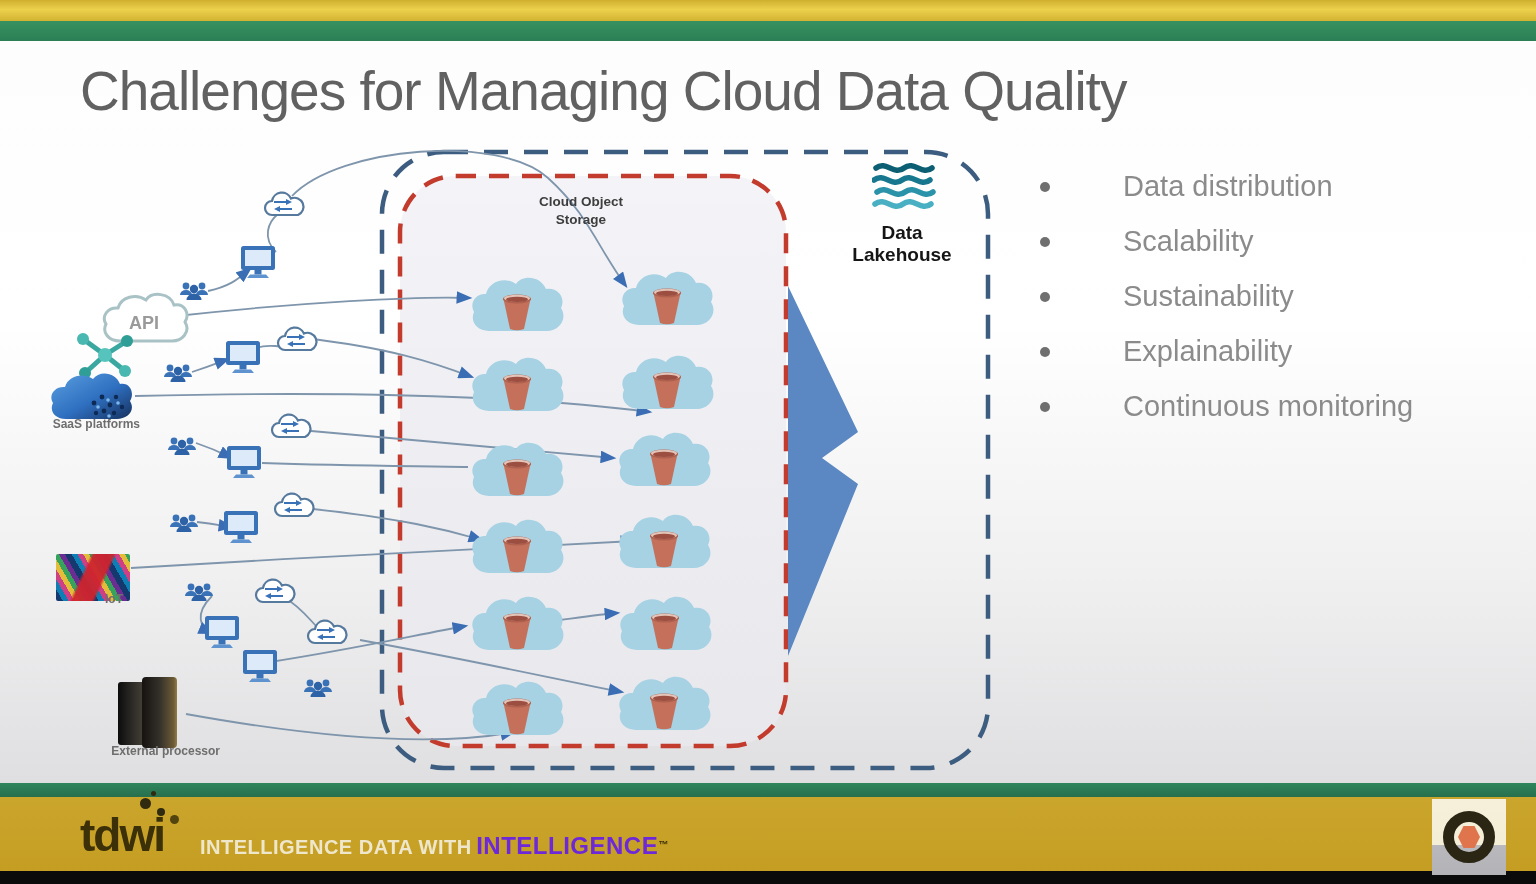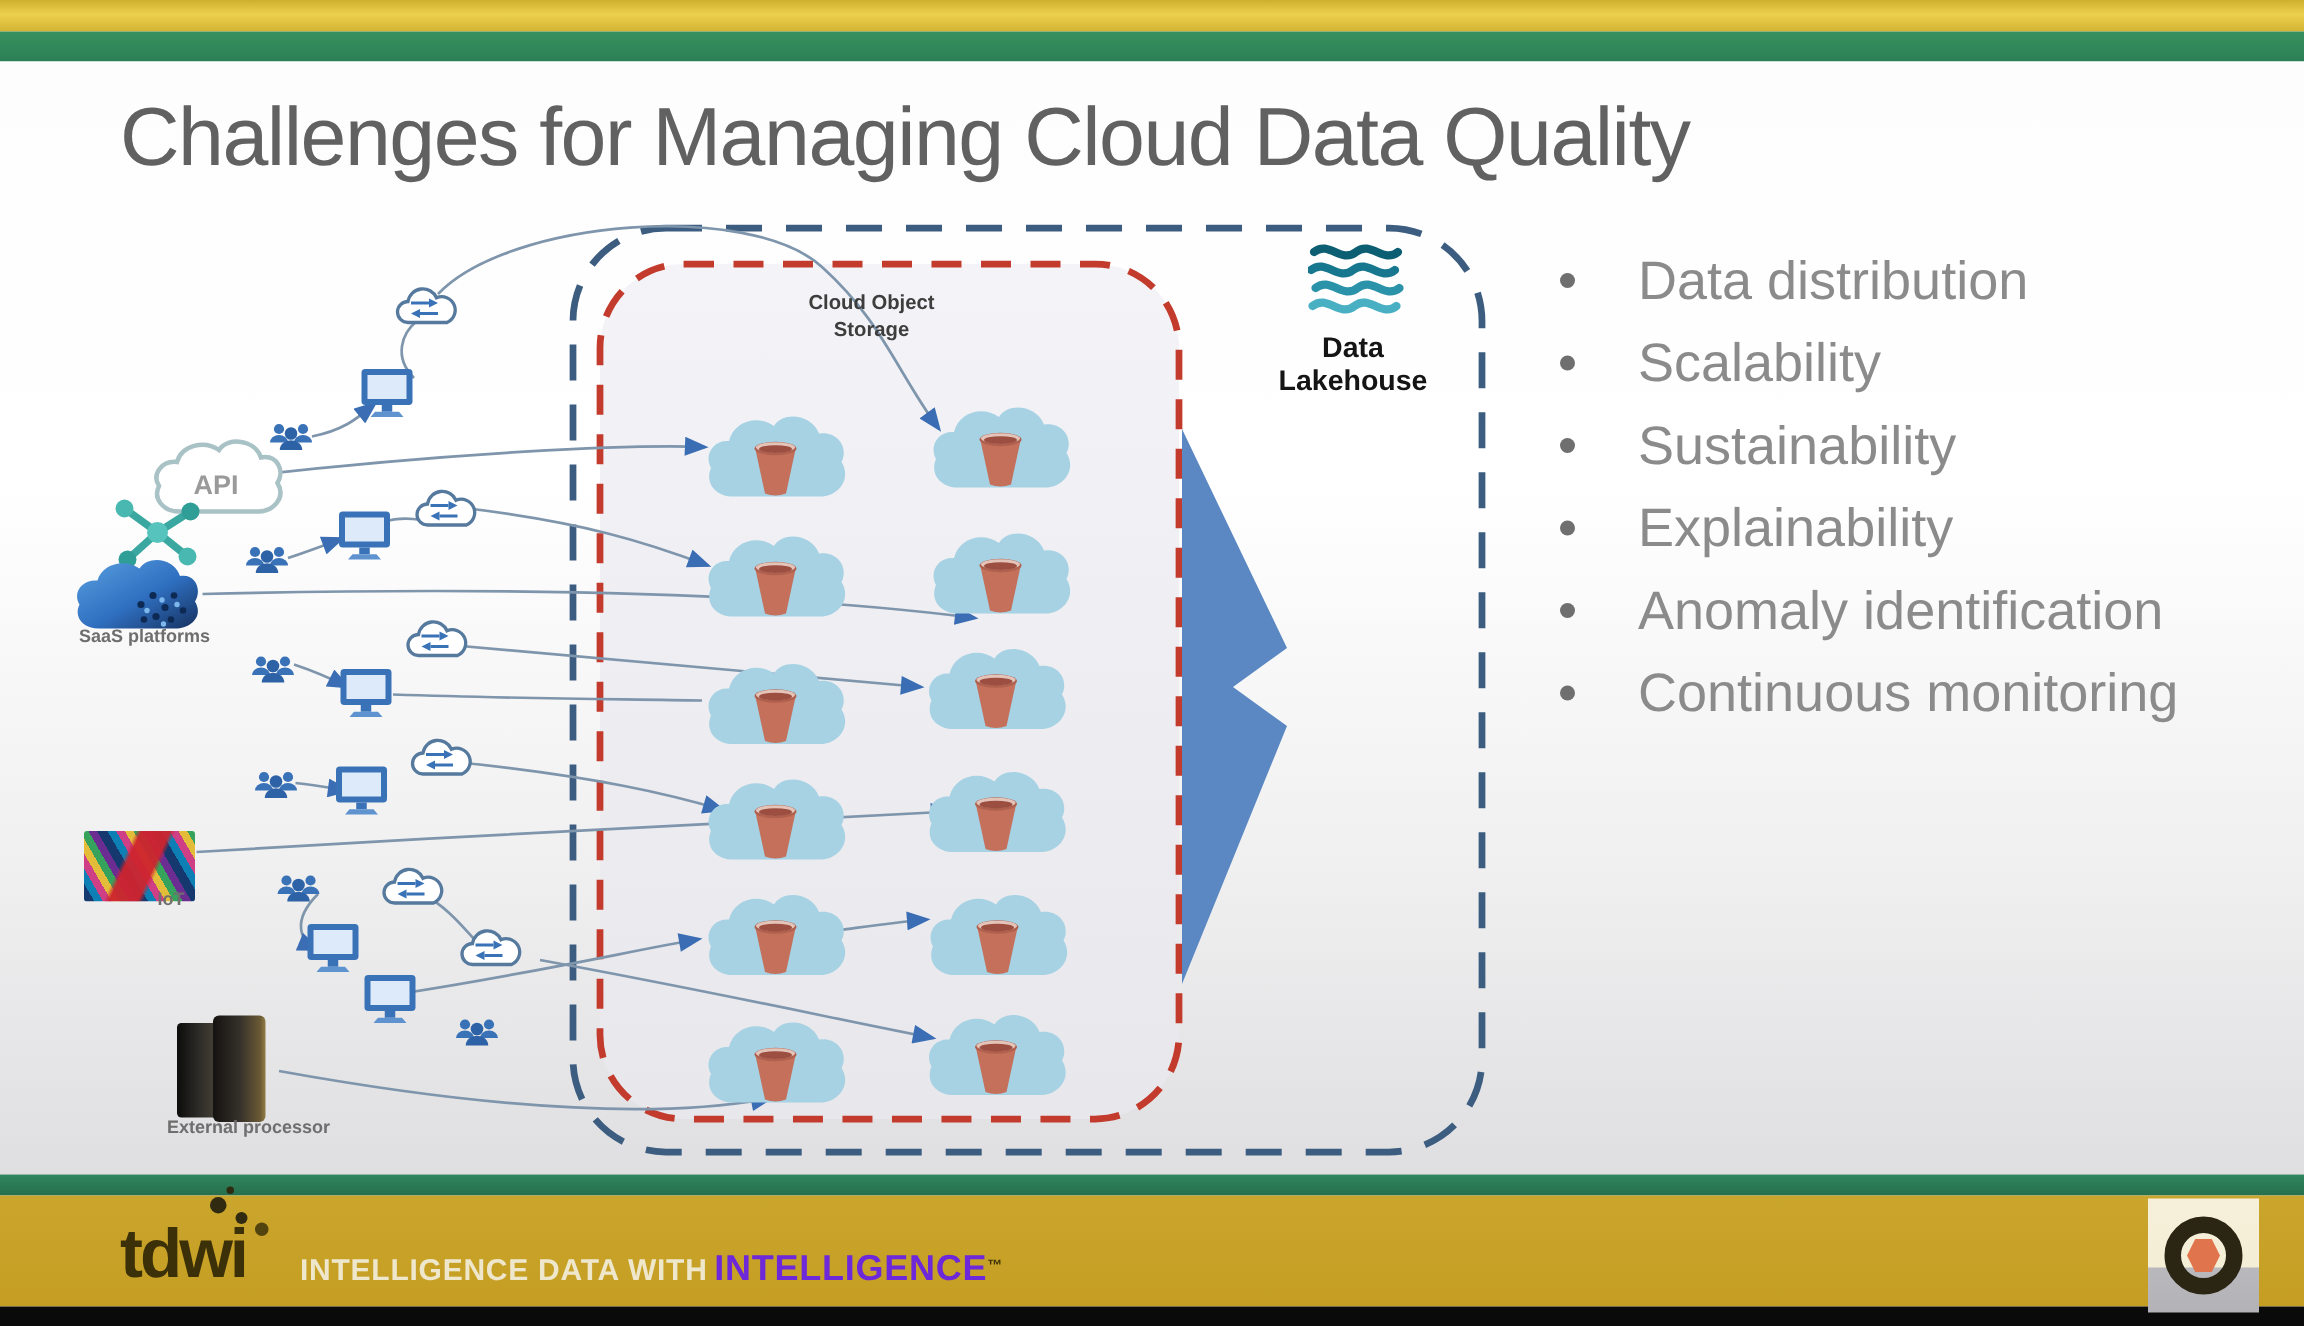--- a/index.html
+++ b/index.html
@@ -13,21 +13,21 @@
   
   .slide{position:absolute;left:0;top:41px;width:1536px;height:742px;
     background:linear-gradient(180deg,#fdfdfd 0%,#ffffff 38%,#f0f0f1 72%,#dfdfe1 100%);}
   .title{position:absolute;left:80px;top:18px;font-size:55px;color:#616161;
     letter-spacing:-1px;font-weight:400;white-space:nowrap;}
   
   .challenges{position:absolute;left:1040px;top:118px;list-style:none;margin:0;padding:0;}
   .challenges li{display:flex;align-items:center;height:55px;}
   .challenges .dot{width:10px;height:10px;border-radius:50%;background:#6f6f6f;
     margin-right:42px;flex:0 0 auto;}
-  .challenges .txt{font-size:36px;color:#8b8b8b;white-space:nowrap;}
+  .challenges .txt{font-size:29px;color:#8b8b8b;white-space:nowrap;margin-left:31px;}
   
   .abs{position:absolute;}
   #diagram-svg{position:absolute;left:0;top:0;width:1536px;height:742px;}
   .cos-label{position:absolute;left:536px;top:152px;width:90px;text-align:center;
     font-size:13.5px;font-weight:bold;color:#3d3d3d;line-height:1.3;}
   .lakehouse-label{position:absolute;left:831px;top:181px;width:142px;text-align:center;
     font-size:19px;font-weight:bold;color:#151515;line-height:1.15;}
   .platform-box{position:absolute;left:833px;top:237px;width:131px;height:374px;
     background:linear-gradient(180deg,#eef1f6,#dce1ea);
     border:3.5px solid #101010;border-radius:26px;}
@@ -95,24 +95,20 @@
           <span class="dot"></span>
           <span class="txt">Scalability</span>
         </li>
         <li>
           <span class="dot"></span>
           <span class="txt">Sustainability</span>
         </li>
         <li>
           <span class="dot"></span>
           <span class="txt">Explainability</span>
-        </li>
-        <li>
-          <span class="dot"></span>
-          <span class="txt">Anomaly identification</span>
         </li>
         <li>
           <span class="dot"></span>
           <span class="txt">Continuous monitoring</span>
         </li>
       </ul>
 
     <svg id="diagram-svg" viewBox="0 41 1536 742" preserveAspectRatio="none">
       <defs>
         <marker id="ah" viewBox="0 0 10 8" refX="8.5" refY="4" markerWidth="9" markerHeight="7" orient="auto-start-reverse">

